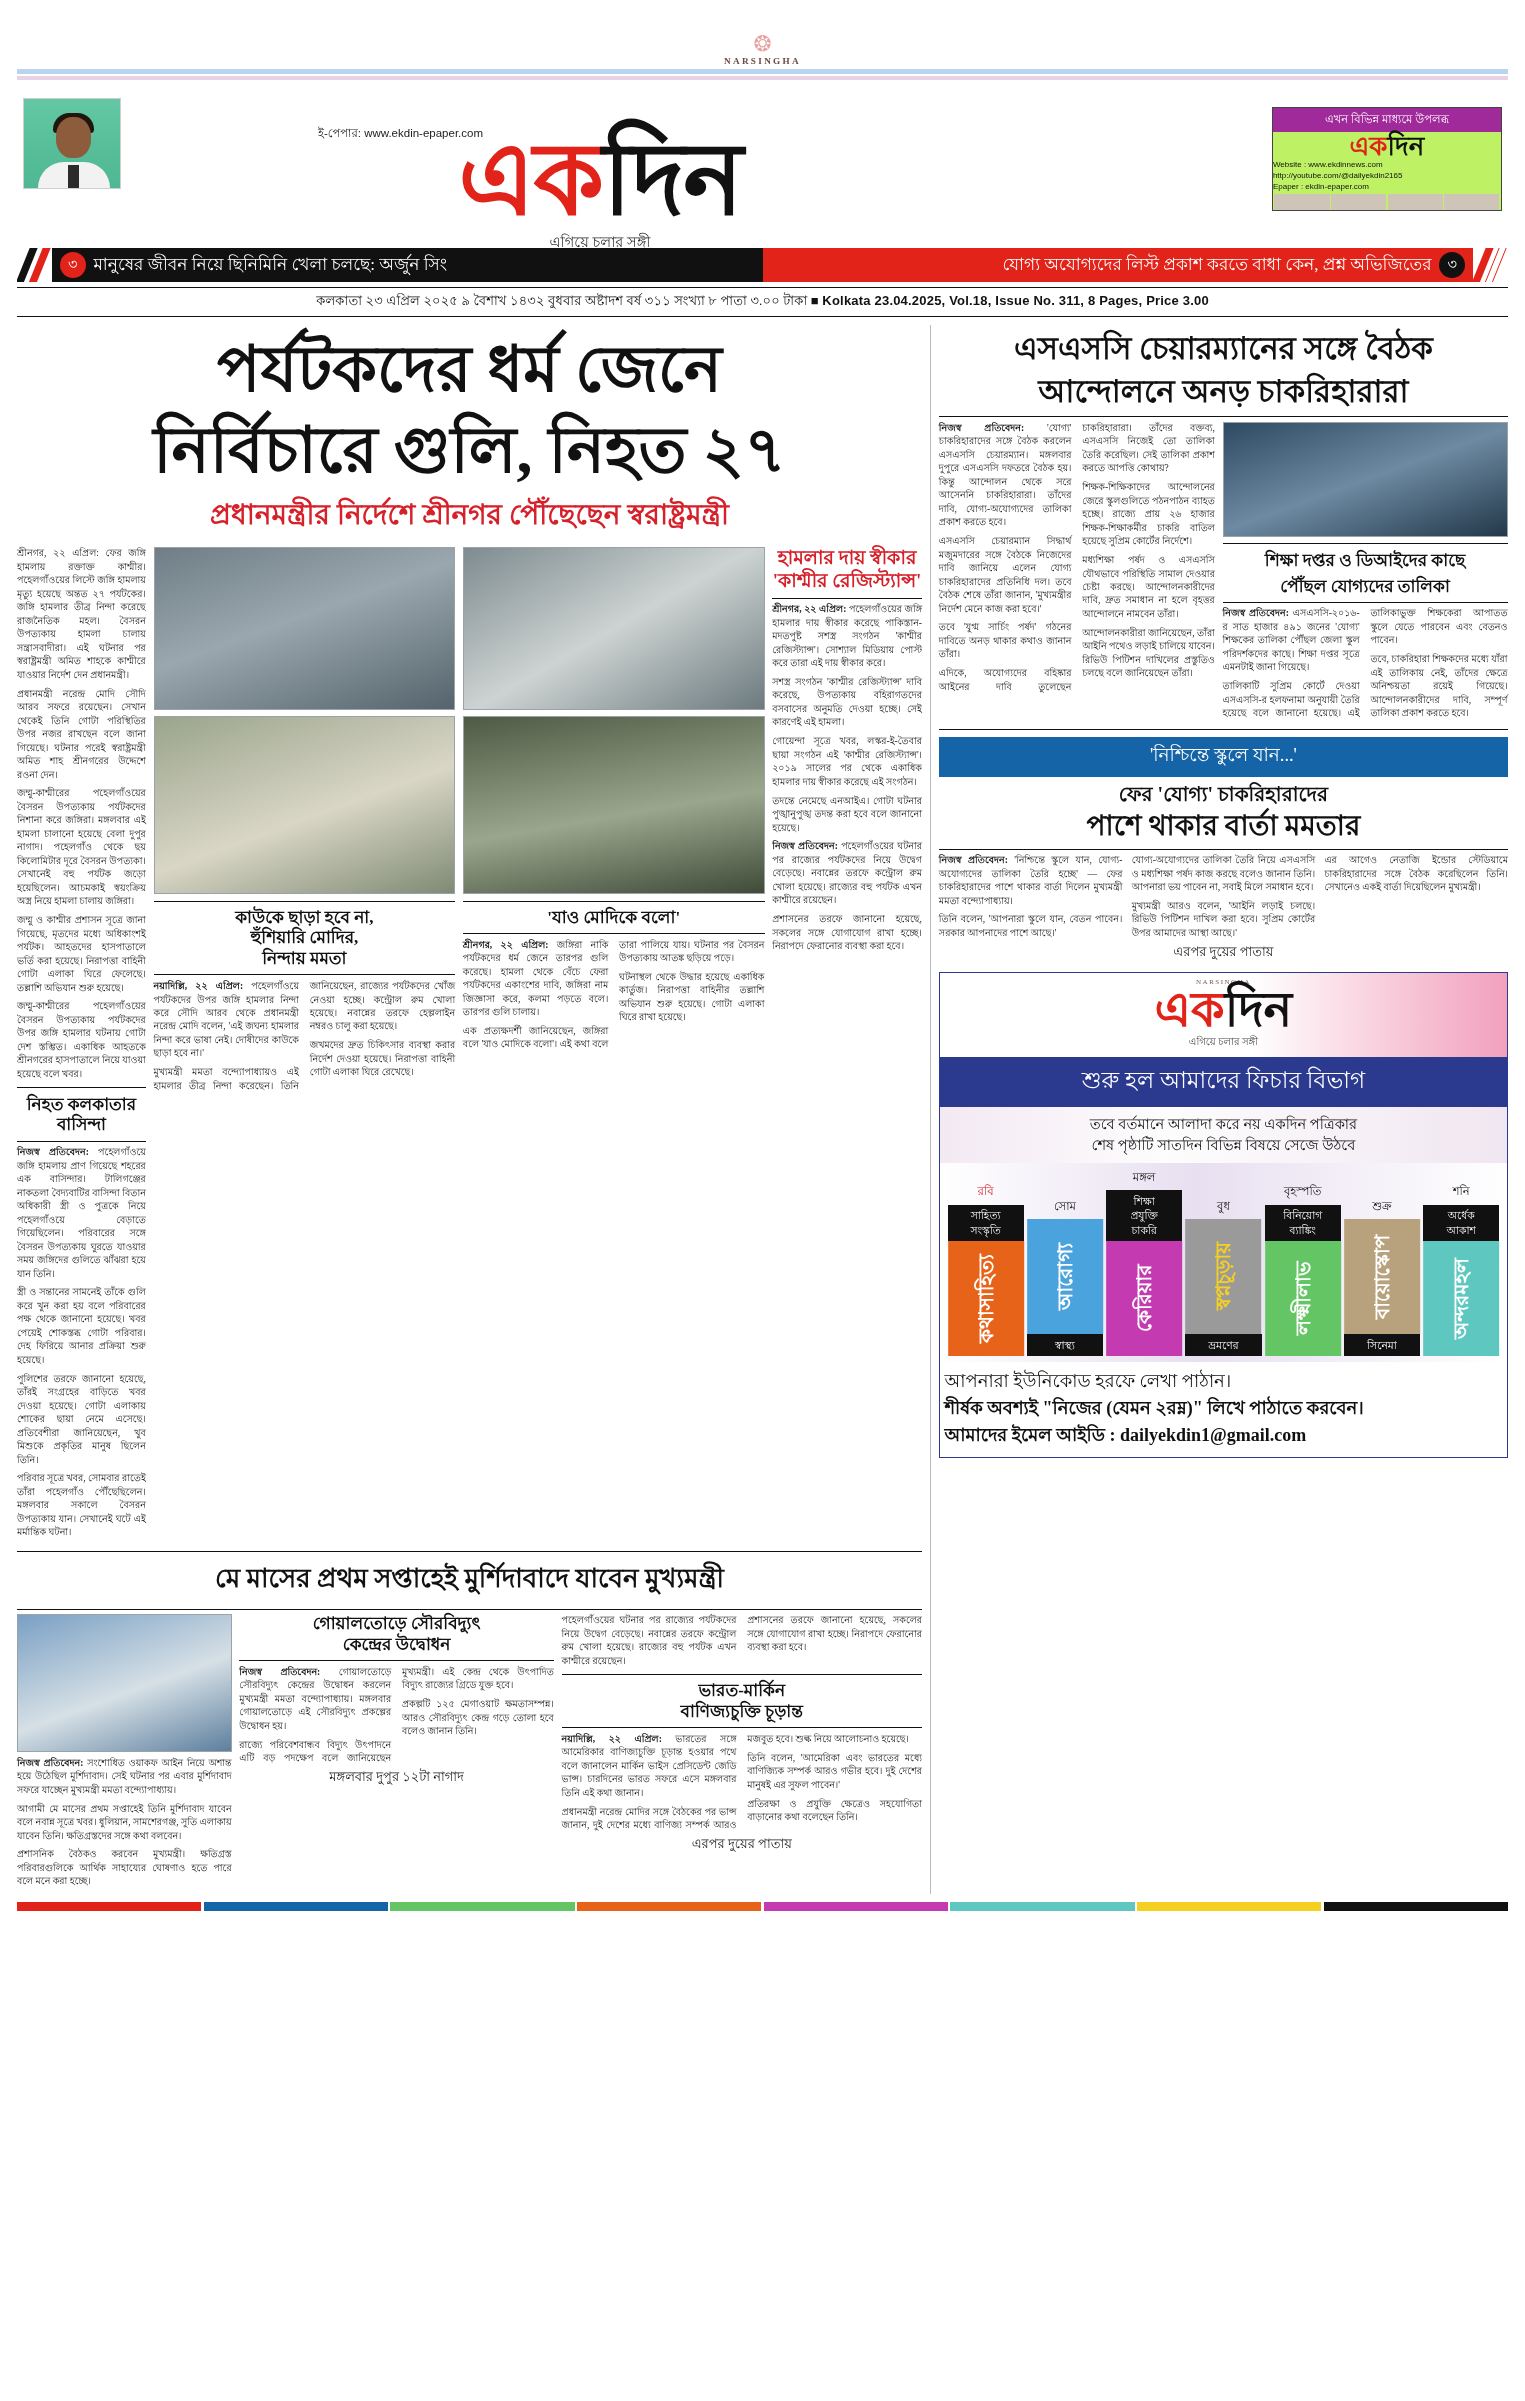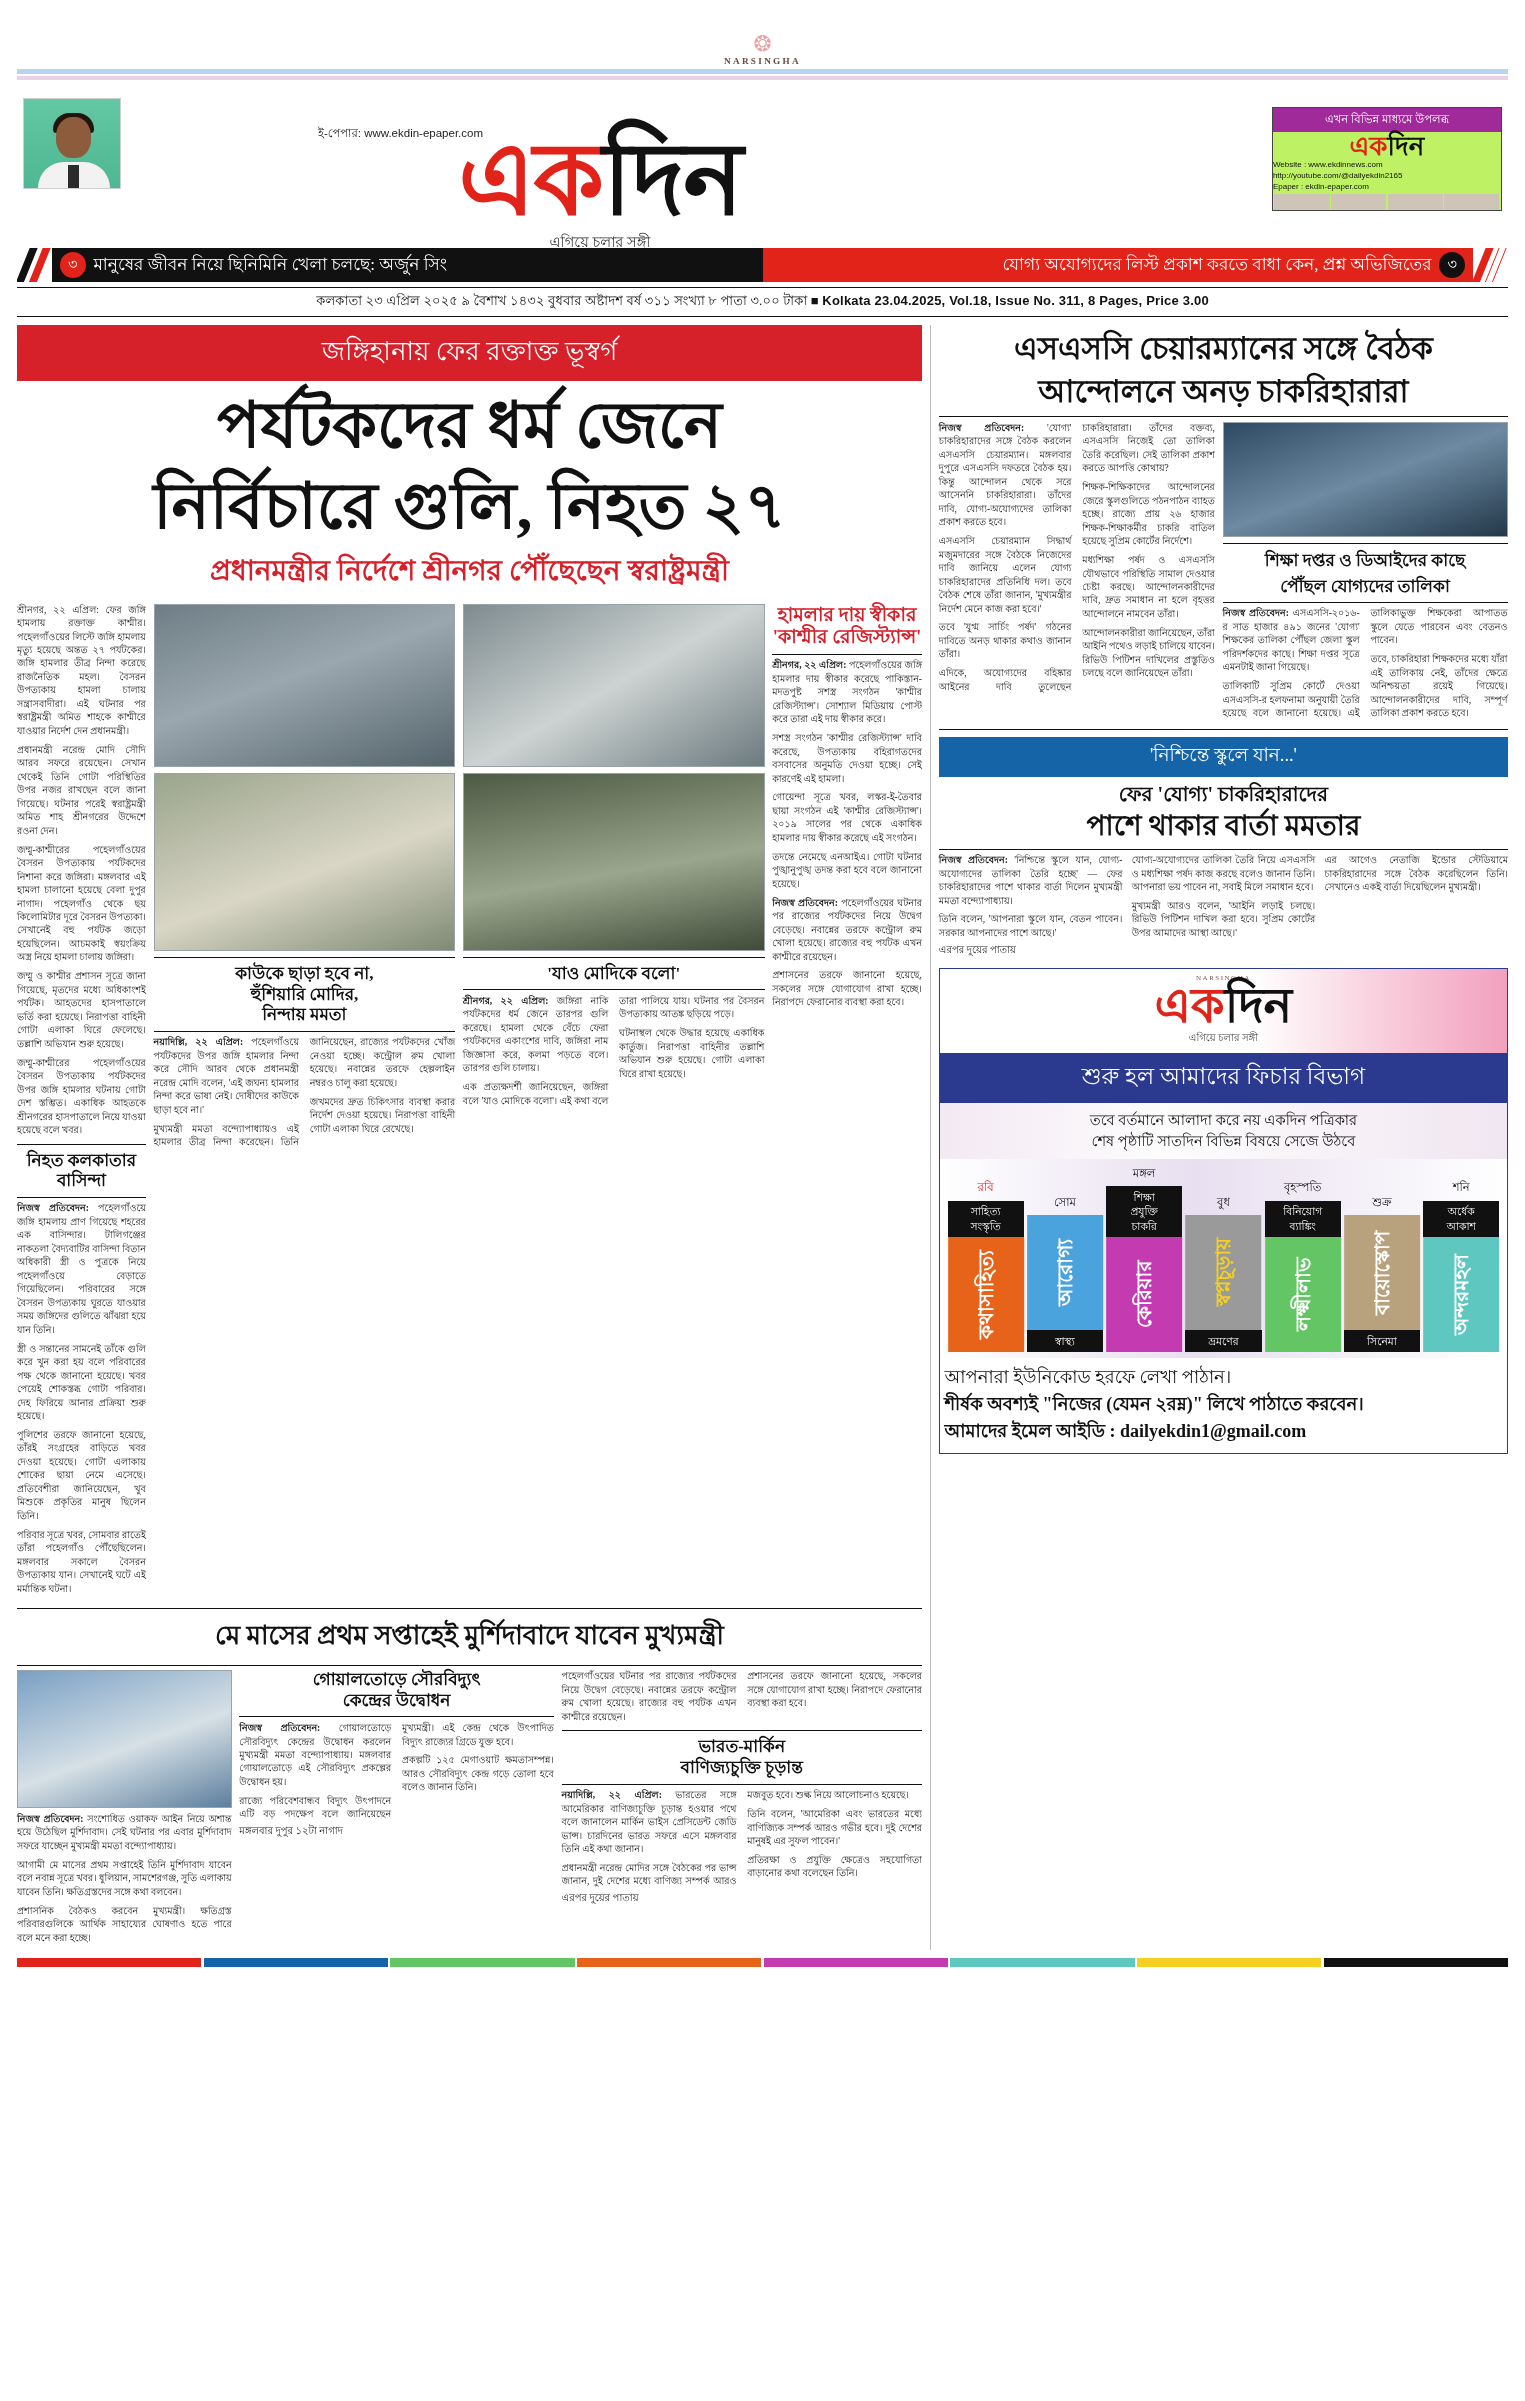--- a/index.html
+++ b/index.html
@@ -149,21 +149,21 @@
   .vbar { width:100%; height:115px; color:#fff; font-size:20px; font-weight:bold;
           display:flex; align-items:center; justify-content:center; writing-mode:vertical-rl;
           text-orientation:mixed; transform:rotate(180deg); }
   .fa-foot { text-align:left; font-size:18px; line-height:1.5; padding:6.1px 4.6px 7.7px; }
   .fa-foot .b { font-weight:bold; }
   .bs-head { text-align:center; font-size:26px; font-weight:bold; margin:6.1px 0; }
 
   .strip-bottom { height:9.2px; margin-top:7.7px; display:flex; gap:2.3px; }
   .strip-bottom i { flex:1; }
 
-  .cap { font-size:10px; color:#222; padding:1.5px 0; }
+  .cap { font-size:13px; text-align:center; color:#222; padding:1.5px 0; }
 </style>
 </head>
 <body>
 
 <div class="page">
 
   <div class="toprule-wrap">
     <div class="rule-blue"></div>
     <div class="rule-gap"></div>
     <div class="rule-pink"></div>
@@ -235,21 +235,20 @@
   <div class="dateline">
     <span>কলকাতা ২৩ এপ্রিল ২০২৫ ৯ বৈশাখ ১৪৩২ বুধবার অষ্টাদশ বর্ষ ৩১১ সংখ্যা ৮ পাতা ৩.০০ টাকা</span>
     <span>■</span>
     <span class="en">Kolkata 23.04.2025, Vol.18, Issue No. 311, 8 Pages, Price 3.00</span>
   </div>
 
   <div class="main">
 
     <div class="col-left">
 
-      <div class="kicker">জঙ্গিহানায় ফের রক্তাক্ত ভূস্বর্গ</div>
       <div class="lead-h1">পর্যটকদের ধর্ম জেনে</div>
       <div class="lead-h1">নির্বিচারে গুলি, নিহত ২৭</div>
       <div class="lead-h2">প্রধানমন্ত্রীর নির্দেশে শ্রীনগর পৌঁছেছেন স্বরাষ্ট্রমন্ত্রী</div>
 
       <div class="lead-row">
         <div class="lead-col">
           <div class="body-txt">
             <p>শ্রীনগর, ২২ এপ্রিল: ফের জঙ্গি হামলায় রক্তাক্ত কাশ্মীর। পহেলগাঁওয়ের লিস্টে জঙ্গি হামলায় মৃত্যু হয়েছে অন্তত ২৭ পর্যটকের। জঙ্গি হামলার তীব্র নিন্দা করেছে রাজনৈতিক মহল। বৈসরন উপত্যকায় হামলা চালায় সন্ত্রাসবাদীরা। এই ঘটনার পর স্বরাষ্ট্রমন্ত্রী অমিত শাহকে কাশ্মীরে যাওয়ার নির্দেশ দেন প্রধানমন্ত্রী।</p>
             <p>প্রধানমন্ত্রী নরেন্দ্র মোদি সৌদি আরব সফরে রয়েছেন। সেখান থেকেই তিনি গোটা পরিস্থিতির উপর নজর রাখছেন বলে জানা গিয়েছে। ঘটনার পরেই স্বরাষ্ট্রমন্ত্রী অমিত শাহ শ্রীনগরের উদ্দেশে রওনা দেন।</p>
             <p>জম্মু-কাশ্মীরের পহেলগাঁওয়ের বৈসরন উপত্যকায় পর্যটকদের নিশানা করে জঙ্গিরা। মঙ্গলবার এই হামলা চালানো হয়েছে বেলা দুপুর নাগাদ। পহেলগাঁও থেকে ছয় কিলোমিটার দূরে বৈসরন উপত্যকা। সেখানেই বহু পর্যটক জড়ো হয়েছিলেন। আচমকাই স্বয়ংক্রিয় অস্ত্র নিয়ে হামলা চালায় জঙ্গিরা।</p>

